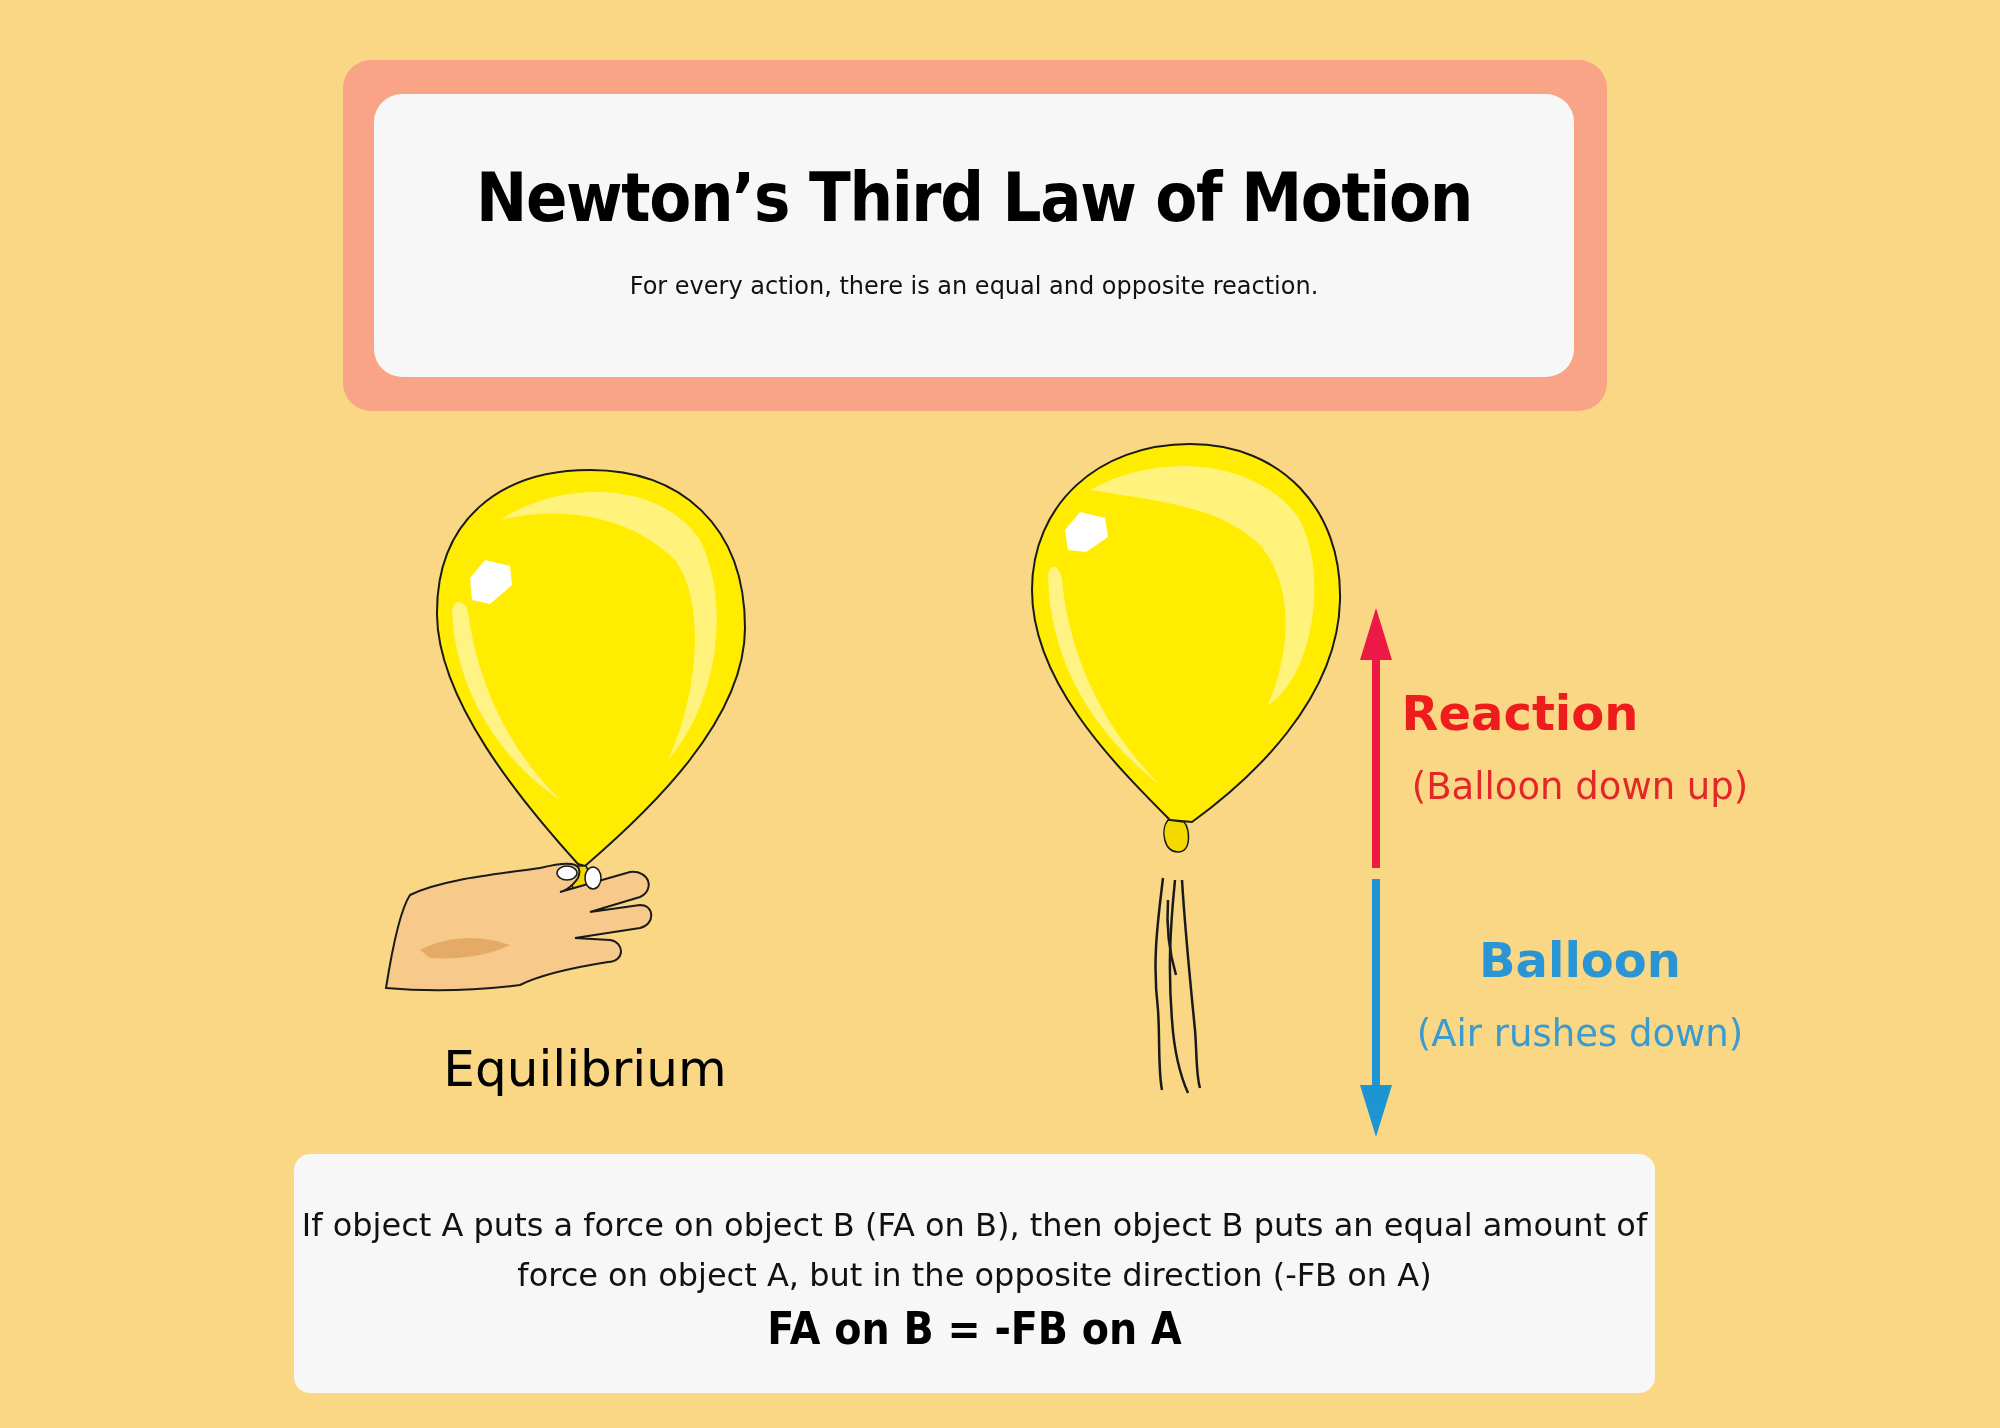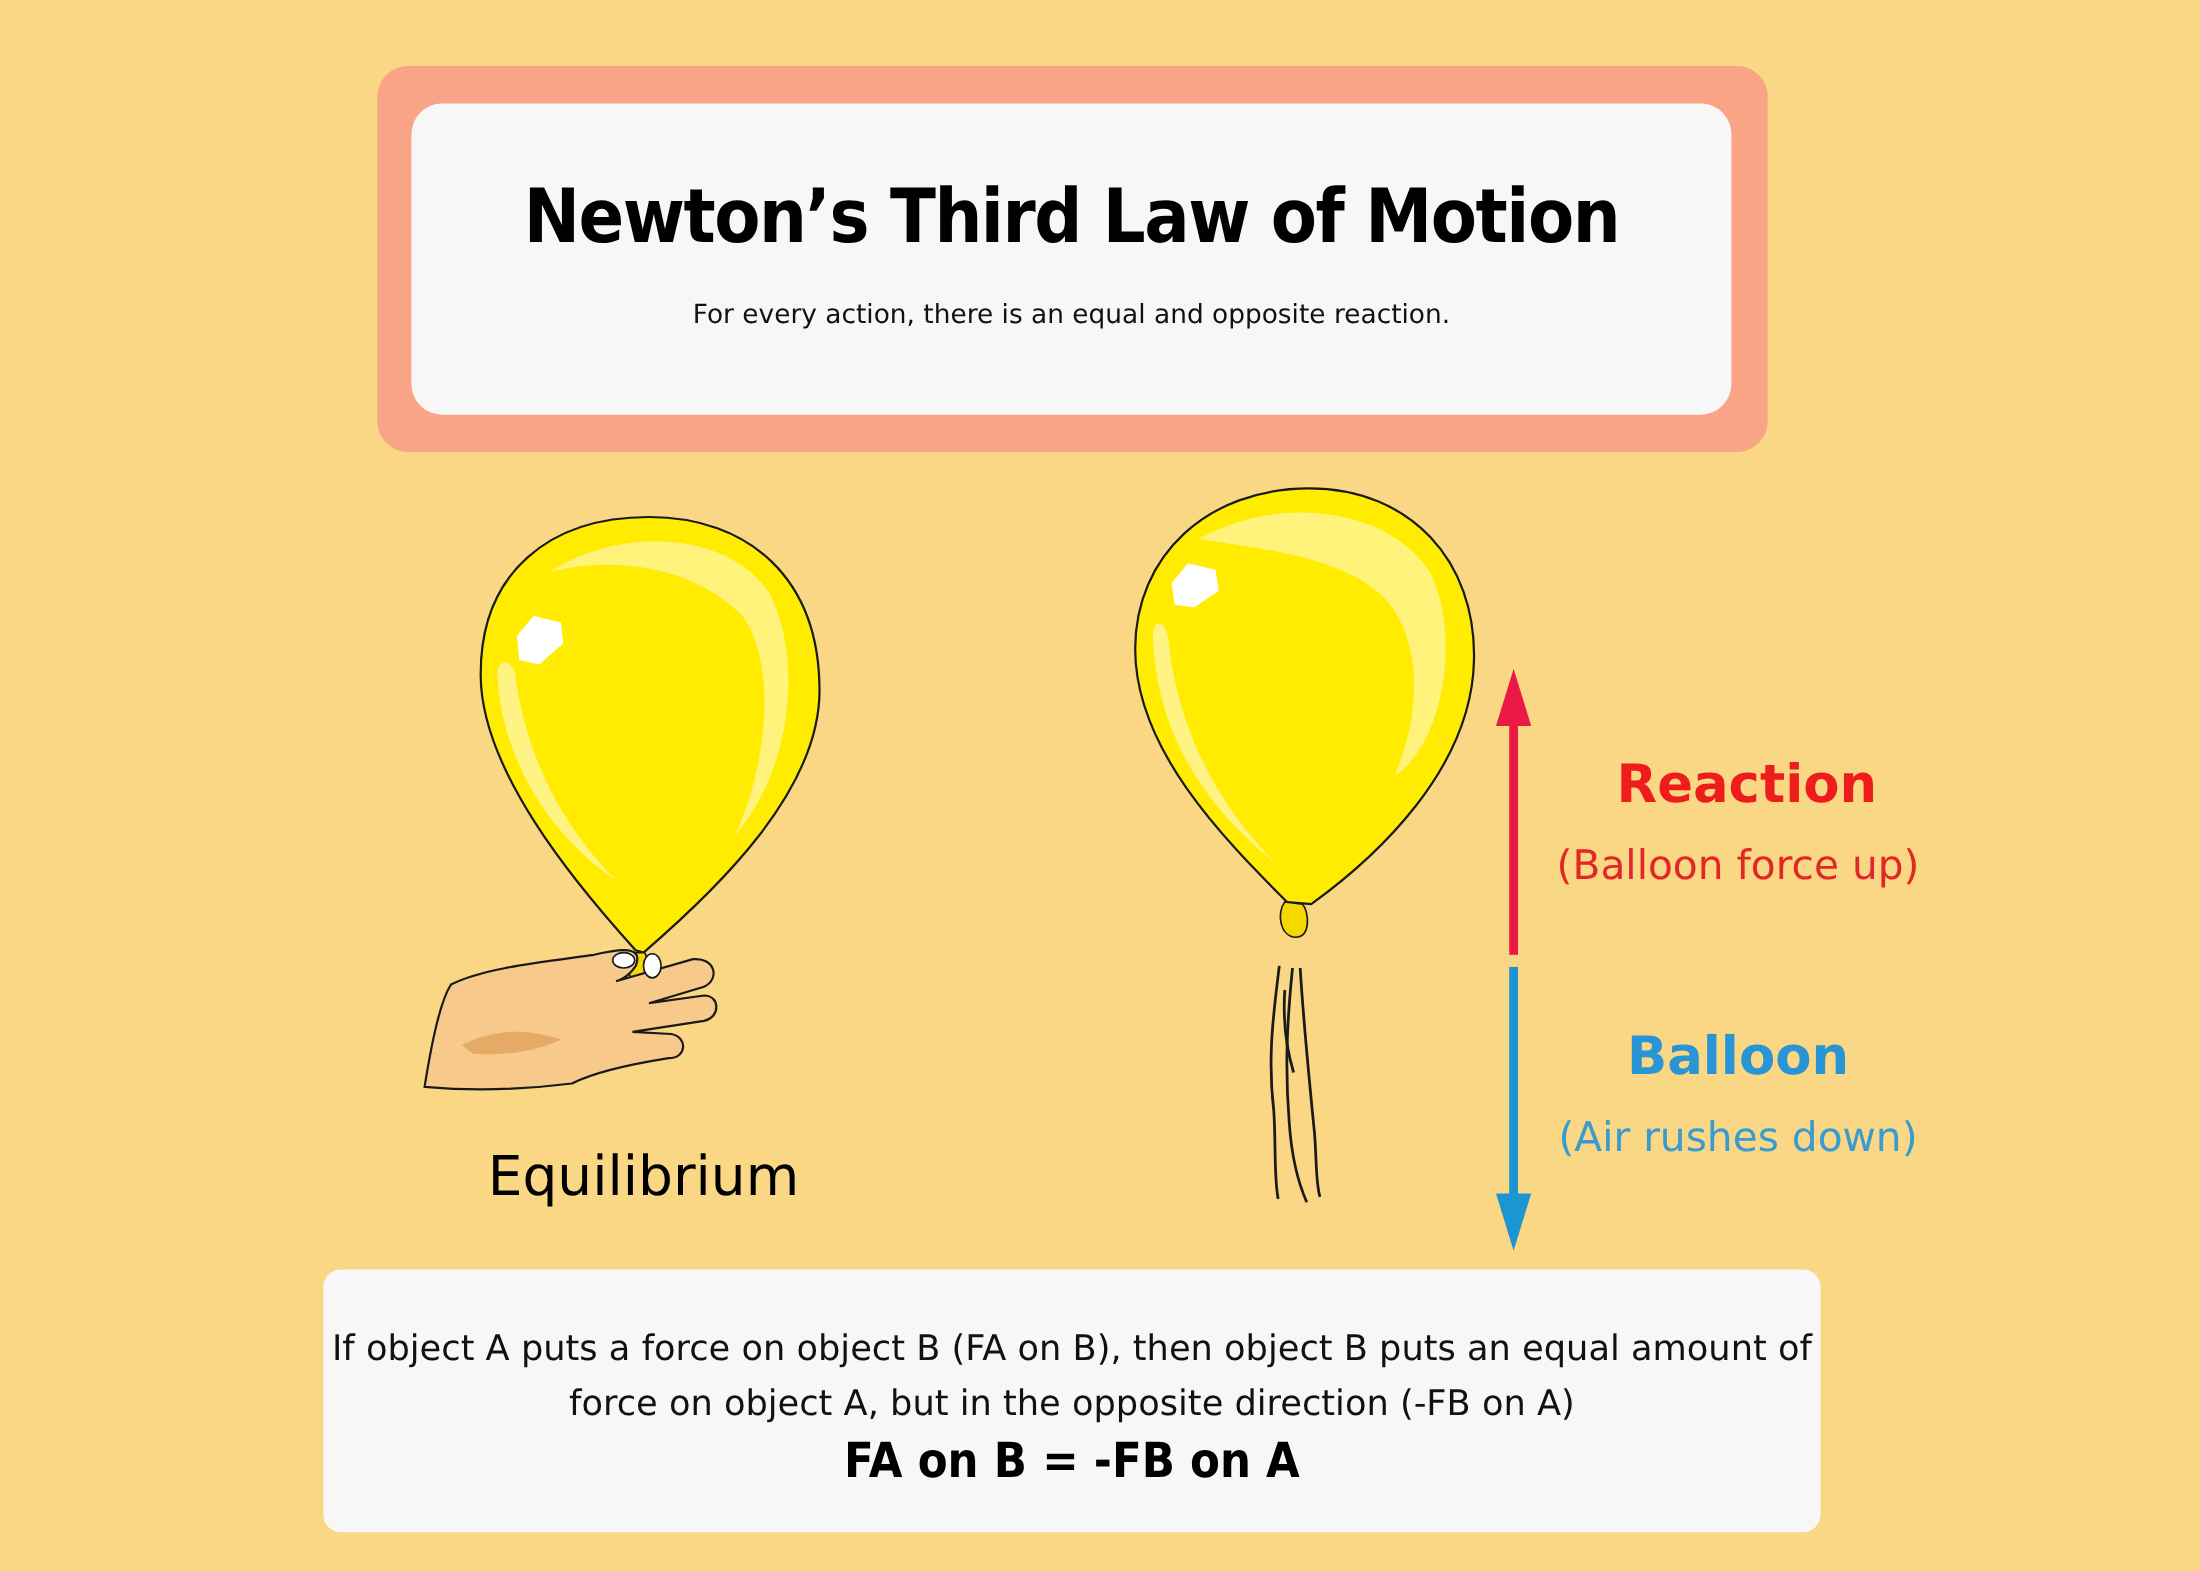--- a/index.html
+++ b/index.html
@@ -2,21 +2,21 @@
 <html><head>
 <meta charset="utf-8">
 <style>
   html, body { margin:0; padding:0; }
   body { width:2000px; height:1428px; background:#FAD784; position:relative; overflow:hidden; font-family:"Liberation Sans", sans-serif; }
   .title-outer { position:absolute; left:343px; top:60px; width:1264px; height:351px; background:#F9A487; border-radius:28px; }
   .title-inner { position:absolute; left:374px; top:94px; width:1200px; height:283px; background:#F7F7F8; border-radius:28px; }
   .title-text { position:absolute; left:374px; top:158px; width:1200px; text-align:center; font-family:"DejaVu Sans", sans-serif; font-weight:bold; font-size:68px; color:#000; letter-spacing:-1.5px; transform:scaleX(0.9); }
   .subtitle { position:absolute; left:374px; top:272px; width:1200px; text-align:center; font-family:"DejaVu Sans", sans-serif; font-size:24px; color:#111; }
   .label-eq { position:absolute; left:430px; top:1040px; width:310px; text-align:center; font-family:"DejaVu Sans", sans-serif; font-weight:normal; font-size:50px; color:#000; }
-  .label-reaction { position:absolute; left:1408px; top:685px; width:360px; text-align:center; font-family:"DejaVu Sans", sans-serif; font-weight:bold; font-size:48px; color:#EE1C1C; }
+  .label-reaction { position:absolute; left:1340px; top:685px; width:360px; text-align:center; font-family:"DejaVu Sans", sans-serif; font-weight:bold; font-size:48px; color:#EE1C1C; }
   .sub-reaction { position:absolute; left:1395px; top:765px; width:370px; text-align:center; font-family:"DejaVu Sans", sans-serif; font-size:37px; color:#E12727; }
   .label-action { position:absolute; left:1400px; top:932px; width:360px; text-align:center; font-family:"DejaVu Sans", sans-serif; font-weight:bold; font-size:48px; color:#2A95D4; }
   .sub-action { position:absolute; left:1395px; top:1012px; width:370px; text-align:center; font-family:"DejaVu Sans", sans-serif; font-size:37px; color:#3A9BD0; }
   .bottom-box { position:absolute; left:294px; top:1154px; width:1361px; height:239px; background:#F7F7F8; border-radius:16px; }
   .bottom-text { position:absolute; left:294px; top:1200px; width:1361px; text-align:center; font-family:"DejaVu Sans", sans-serif; font-size:32px; line-height:50px; color:#111; }
   .bottom-eq { position:absolute; left:294px; top:1303px; width:1361px; text-align:center; font-family:"DejaVu Sans", sans-serif; font-weight:bold; font-size:44px; color:#000; transform:scaleX(0.9); }
   svg.layer { position:absolute; left:0; top:0; }
 </style>
 </head>
 <body>
@@ -65,19 +65,19 @@
 
   <g>
     <rect x="1372" y="879" width="8" height="220" fill="#1E95D3"></rect>
     <polygon points="1376,1137 1360,1085 1392,1085" fill="#1E95D3"></polygon>
   </g>
 </svg>
 
 <div class="label-eq">Equilibrium</div>
 
 <div class="label-reaction">Reaction</div>
-<div class="sub-reaction">(Balloon force up)</div>
+<div class="sub-reaction">(Balloon down up)</div>
 <div class="label-action">Balloon</div>
 <div class="sub-action">(Air rushes down)</div>
 
 <div class="bottom-box"></div>
 <div class="bottom-text">If object A puts a force on object B (FA on B), then object B puts an equal amount of force on object A, but in the opposite direction (-FB on A)</div>
 <div class="bottom-eq">FA on B = -FB on A</div>
 
 </body></html>

